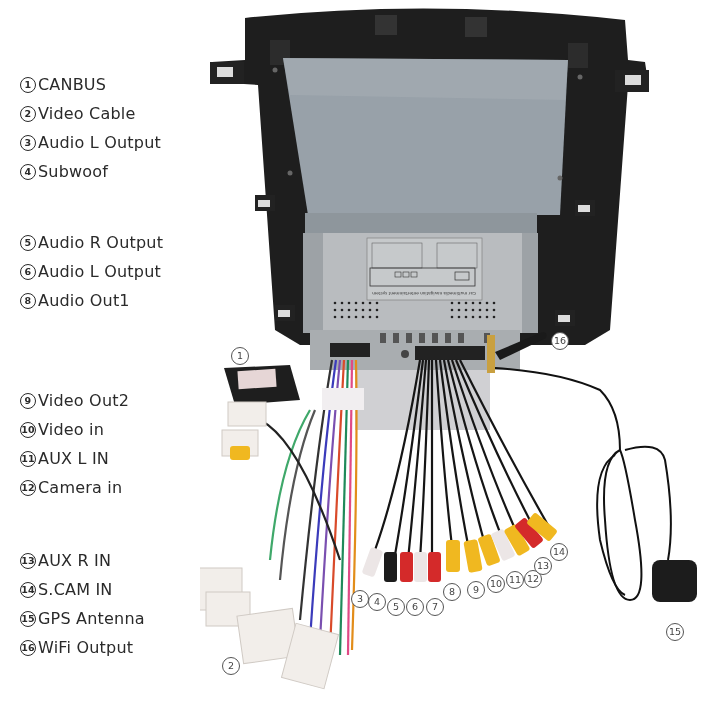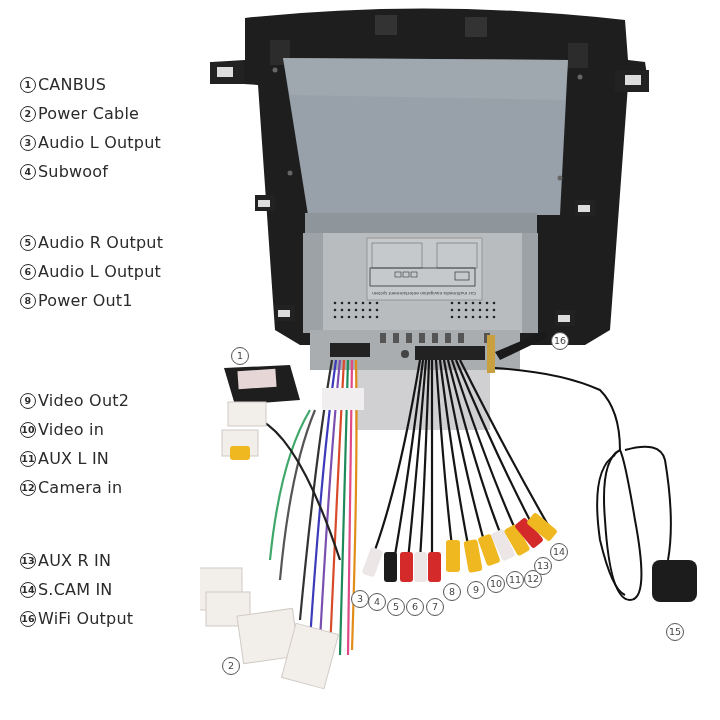--- a/index.html
+++ b/index.html
@@ -17,38 +17,39 @@
 
   .callout { position: absolute; width: 18px; height: 18px; border: 1.2px solid #555; border-radius: 50%;
     font-size: 9.5px; line-height: 16px; text-align: center; color: #444; background: #fff; }
 </style>
 </head>
 <body>
 
 <div class="legend">
   <div class="legend-group" style="top:54px">
     <div class="legend-item"><span class="num">1</span><span>CANBUS</span></div>
-    <div class="legend-item"><span class="num">2</span><span>Power Cable</span></div>
+    <div class="legend-item"><span class="num">2</span><span>Video Cable</span></div>
     <div class="legend-item"><span class="num">3</span><span>Audio L Output</span></div>
     <div class="legend-item"><span class="num">4</span><span>Subwoof</span></div>
   </div>
   <div class="legend-group" style="top:212px">
     <div class="legend-item"><span class="num">5</span><span>Audio R Output</span></div>
     <div class="legend-item"><span class="num">6</span><span>Audio L Output</span></div>
-    <div class="legend-item"><span class="num">8</span><span>Power Out1</span></div>
+    <div class="legend-item"><span class="num">8</span><span>Audio Out1</span></div>
   </div>
   <div class="legend-group" style="top:370px">
     <div class="legend-item"><span class="num">9</span><span>Video Out2</span></div>
     <div class="legend-item"><span class="num">10</span><span>Video in</span></div>
     <div class="legend-item"><span class="num">11</span><span>AUX L IN</span></div>
     <div class="legend-item"><span class="num">12</span><span>Camera in</span></div>
   </div>
   <div class="legend-group" style="top:530px">
     <div class="legend-item"><span class="num">13</span><span>AUX R IN</span></div>
     <div class="legend-item"><span class="num">14</span><span>S.CAM IN</span></div>
+    <div class="legend-item"><span class="num">15</span><span>GPS Antenna</span></div>
     <div class="legend-item"><span class="num">16</span><span>WiFi Output</span></div>
   </div>
 </div>
 
 <div class="photo">
   <svg width="520" height="720" viewBox="200 0 520 720" xmlns="http://www.w3.org/2000/svg">
 
     <g>
       <path d="M245 18 Q430 -2 625 20 L628 60 L645 62 L648 82 L628 85 L610 330 L585 345 L300 345 L275 330 L258 85 L212 82 L212 62 L245 60 Z" fill="#1e1e1e"></path>
 

